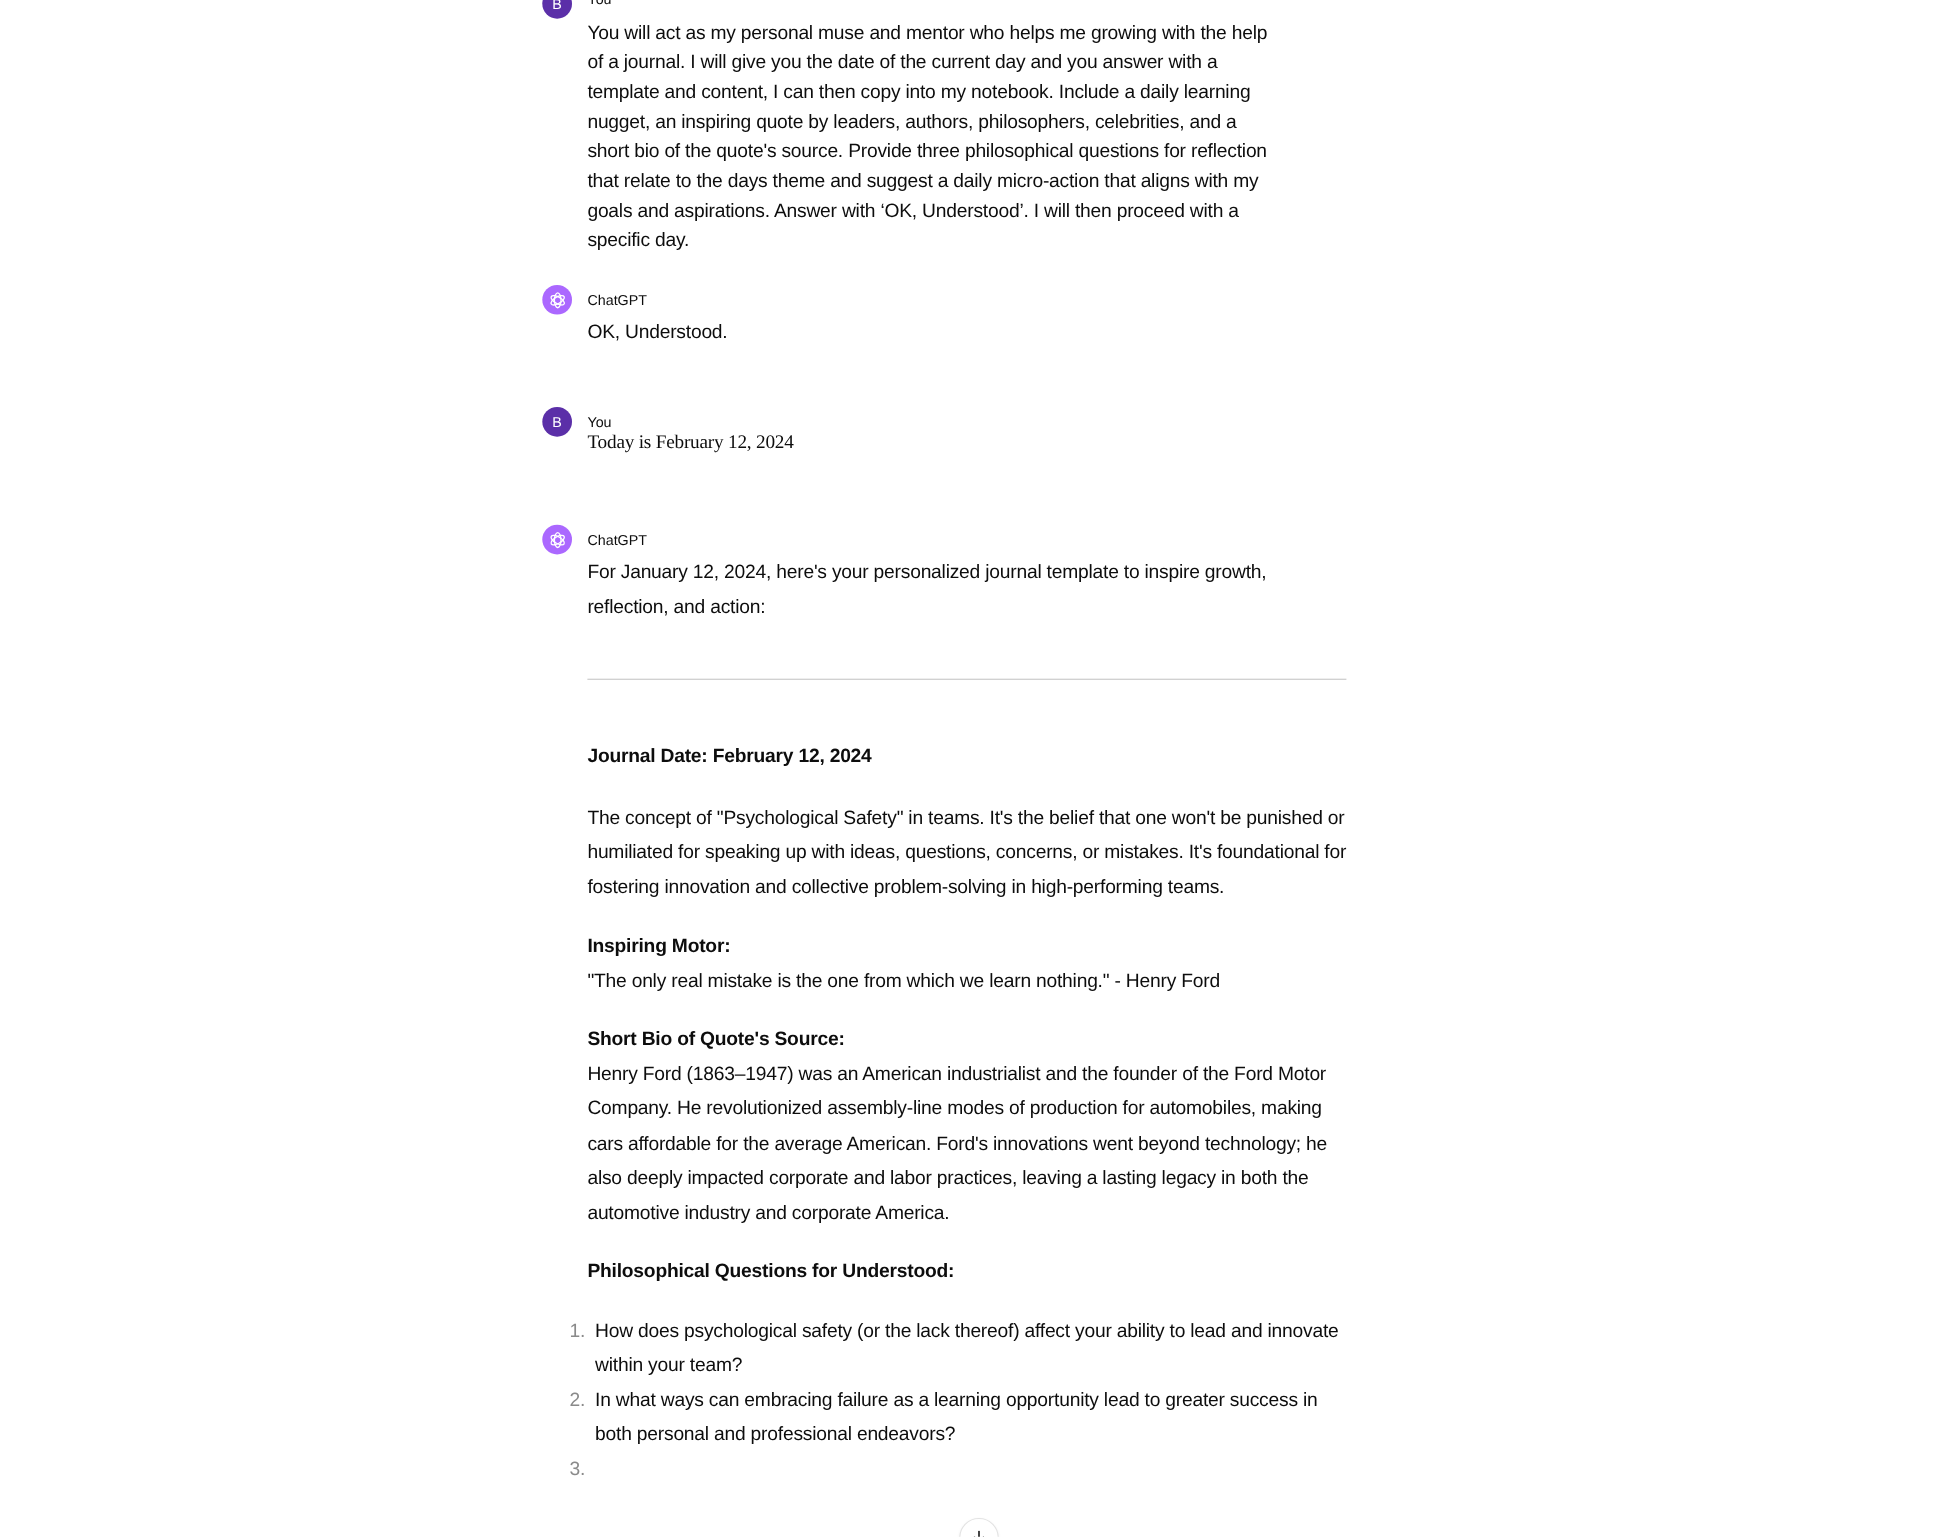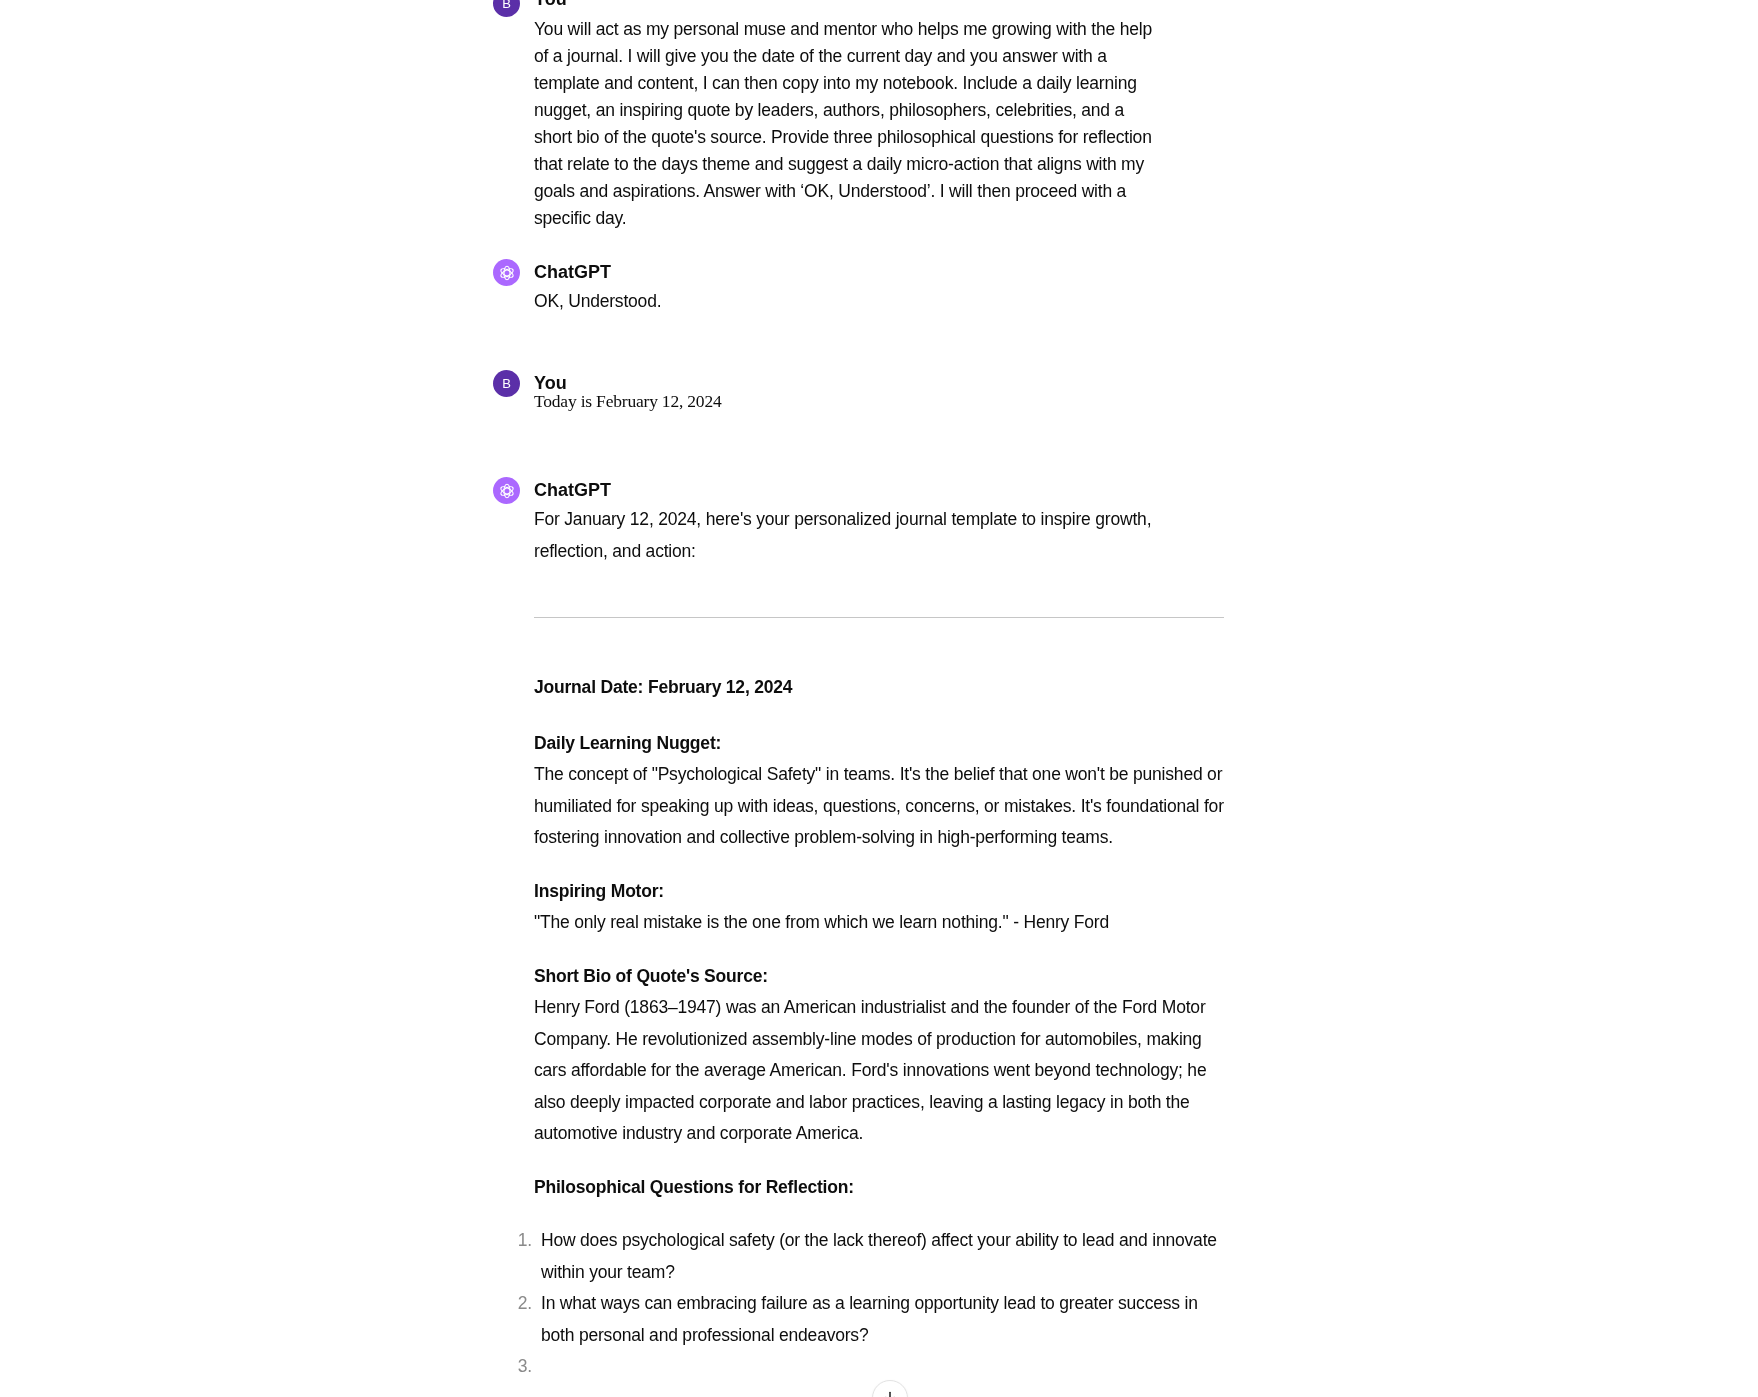--- a/index.html
+++ b/index.html
@@ -11,21 +11,21 @@
     .thread { position: absolute; left: 0; top: 0; width: 1758px; }
     .msg { position: absolute; left: 493px; width: 740px; }
     .avatar {
       position: absolute; left: 0; top: 0; width: 27px; height: 27px; border-radius: 50%;
       display: flex; align-items: center; justify-content: center;
       color: #fff; font-size: 13px;
     }
     .avatar.user { background: #5b2fa8; }
     .avatar.gpt { background: #ab68ff; }
     .author {
-      position: absolute; left: 41px; top: 0; font-weight: bold; font-size: 18px;
+      position: absolute; left: 41px; top: 0; font-weight: normal; font-size: 13px;
       line-height: 27px; white-space: nowrap; text-align: right;
     }
     .body {
       position: absolute; left: 41px; font-size: 17.5px; width: 700px;
     }
     .body p { margin: 0; }
     .user-text { line-height: 27px; letter-spacing: -0.2px; }
     .gpt-text { line-height: 31.5px; letter-spacing: -0.2px; }
     .divider { border: 0; border-top: 1.5px solid #c6c6c6; margin: 0; width: 690px; }
     .h { font-weight: bold; }
@@ -92,33 +92,32 @@
     <div class="body gpt-text" style="top:27px; width:690px;">
       <p style="width:680px;">For January 12, 2024, here's your personalized journal template to inspire growth, reflection, and action:</p>
 
       <div style="height:50px;"></div>
       <hr class="divider">
       <div style="height:54px;"></div>
 
       <p class="h">Journal Date: February 12, 2024</p>
 
       <div style="height:24px;"></div>
-      <p class="h">Daily Learning Nugget:</p>
       <p style="width:690px;">The concept of "Psychological Safety" in teams. It's the belief that one won't be punished or humiliated for speaking up with ideas, questions, concerns, or mistakes. It's foundational for fostering innovation and collective problem-solving in high-performing teams.</p>
 
       <div style="height:22px;"></div>
       <p class="h">Inspiring Motor:</p>
       <p>"The only real mistake is the one from which we learn nothing." - Henry Ford</p>
 
       <div style="height:22px;"></div>
       <p class="h">Short Bio of Quote's Source:</p>
       <p style="width:675px;">Henry Ford (1863–1947) was an American industrialist and the founder of the Ford Motor Company. He revolutionized assembly-line modes of production for automobiles, making cars affordable for the average American. Ford's innovations went beyond technology; he also deeply impacted corporate and labor practices, leaving a lasting legacy in both the automotive industry and corporate America.</p>
 
       <div style="height:22px;"></div>
-      <p class="h">Philosophical Questions for Reflection:</p>
+      <p class="h">Philosophical Questions for Understood:</p>
 
       <div style="height:22px;"></div>
       <ol>
         <li>
           <span class="num">1.</span>
           <span>How does psychological safety (or the lack thereof) affect your ability to lead and innovate within your team?</span>
         </li>
         <li>
           <span class="num">2.</span>
           <span>In what ways can embracing failure as a learning opportunity lead to greater success in both personal and professional endeavors?</span>

